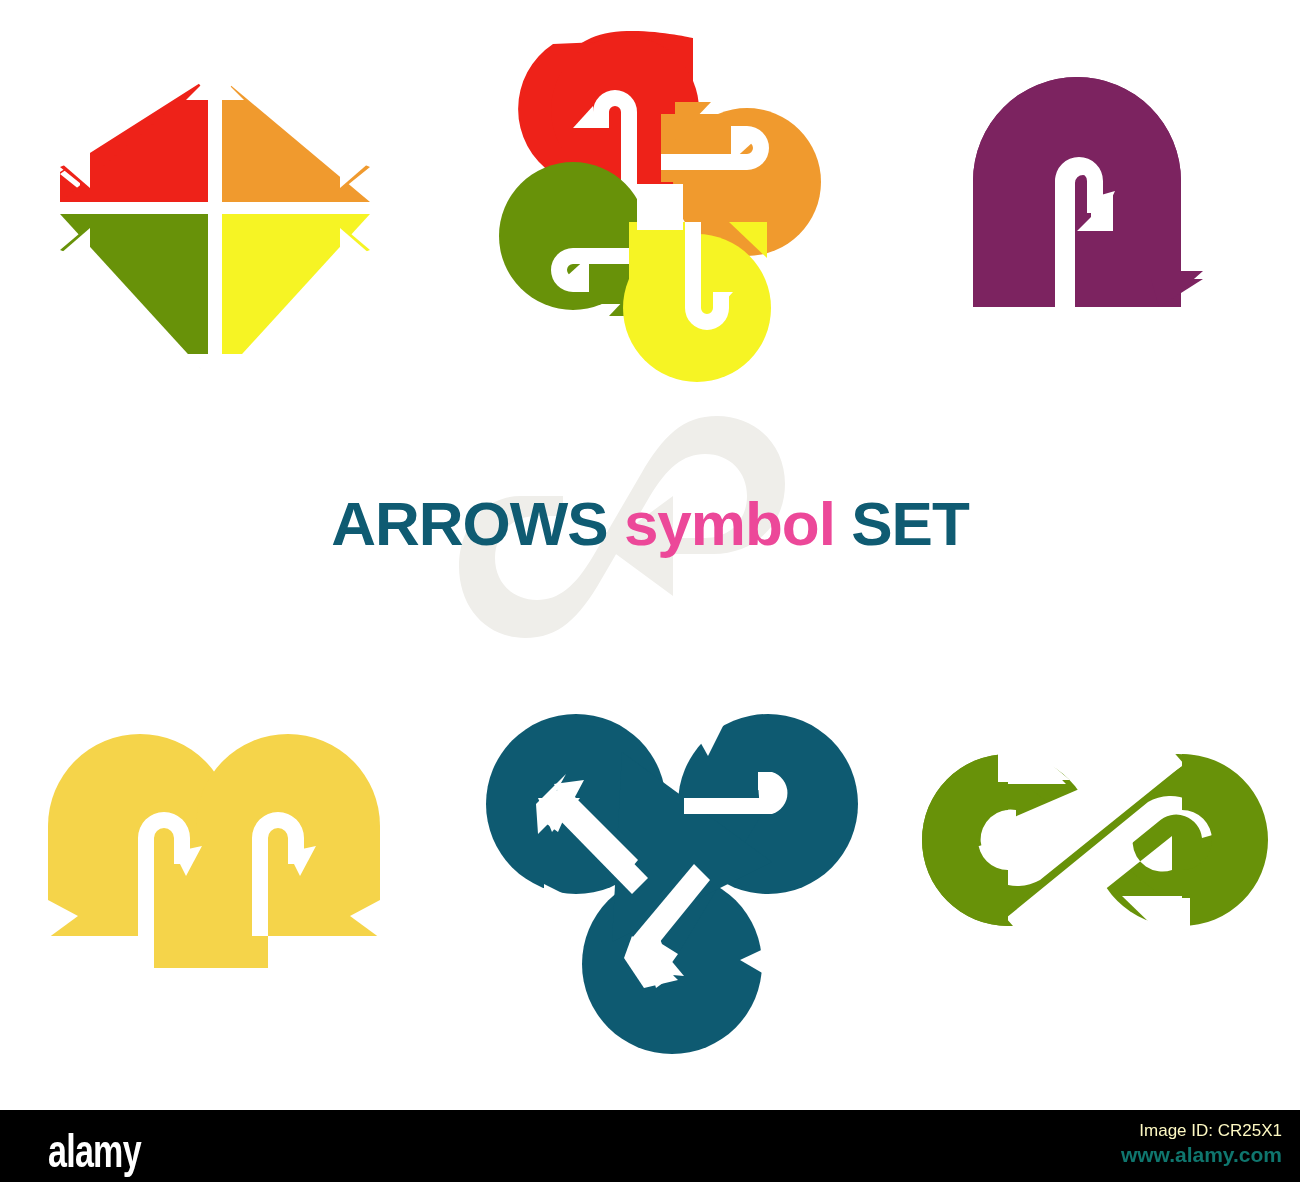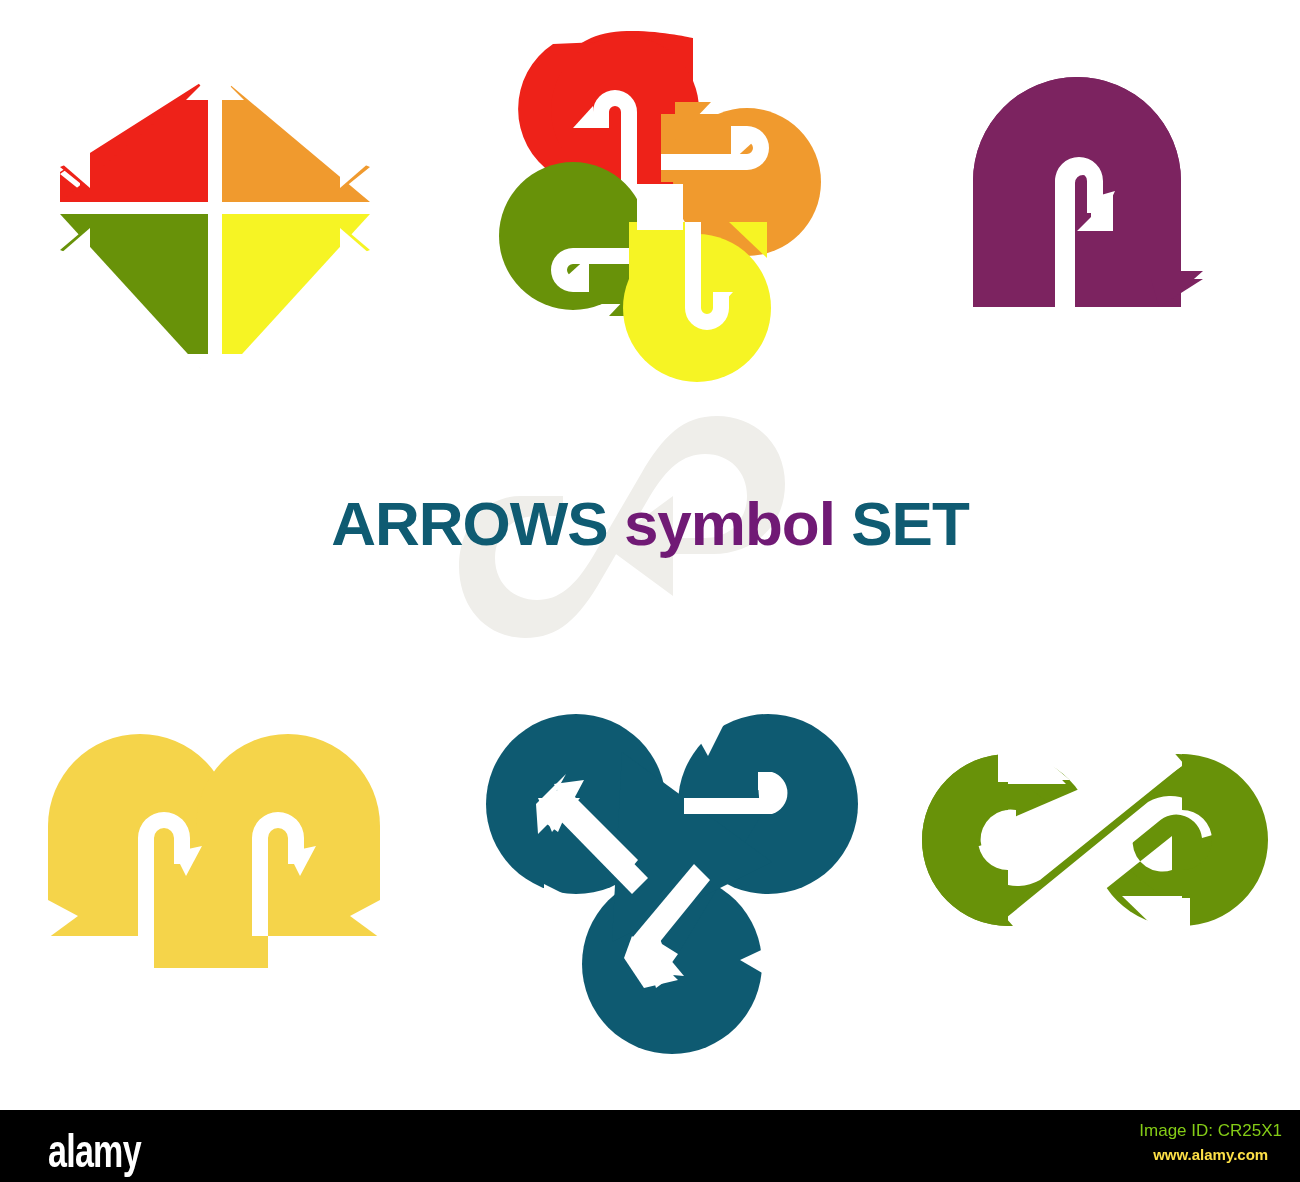--- a/index.html
+++ b/index.html
@@ -54,21 +54,21 @@
   .title-text {
     display: inline-block;
     font-family: "Liberation Sans", sans-serif;
     font-weight: bold;
     font-size: 62px;
     letter-spacing: -1px;
     color: #0F5B72;
     white-space: nowrap;
   }
   .title-text .soft {
-    color: #701a75;
+    color: #ec4899;
   }
 
   .footer-bar {
     position: absolute;
     left: 0;
     top: 1110px;
     width: 1300px;
     height: 84px;
     background: #000000;
   }
@@ -86,30 +86,29 @@
   }
   .footer-right {
     position: absolute;
     right: 18px;
     top: 10px;
     text-align: right;
   }
   .footer-imageid {
     font-family: "Liberation Sans", sans-serif;
     font-size: 17px;
-    color: #84cc16;
+    color: #fef9c3;
     line-height: 22px;
   }
   .footer-url {
     font-family: "Liberation Sans", sans-serif;
     font-weight: bold;
-    font-size: 15px;
-    color: #fde047;
+    font-size: 21px;
+    color: #0f766e;
     line-height: 26px;
-    text-align: center;
   }
 </style>
 </head>
 <body>
 
 <div id="stage">
 
   <div class="artboard">
 
     <svg class="watermark-mark" viewBox="0 0 390 300">

